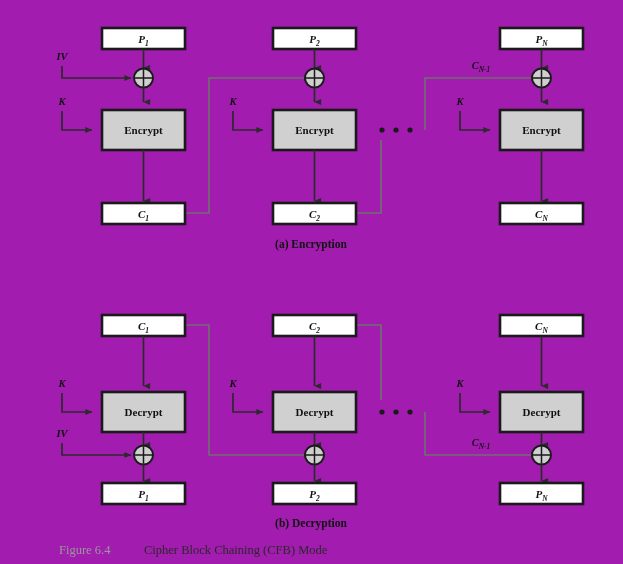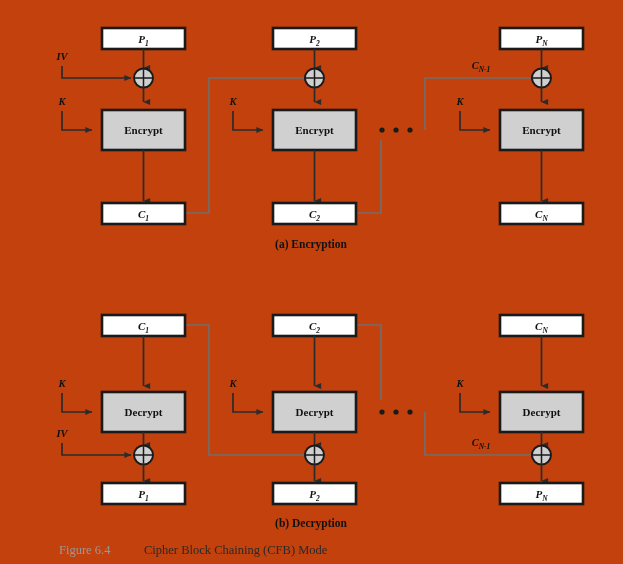--- a/index.html
+++ b/index.html
@@ -10,21 +10,21 @@
   body {
     width: 623px;
     height: 564px;
     font-family: "Liberation Serif", "DejaVu Serif", serif;
     overflow: hidden;
   }
   #figure-root {
     position: relative;
     width: 623px;
     height: 564px;
-    background: #c2410c;
+    background: #a21caf;
   }
   svg.diagram {
     position: absolute;
     top: 0;
     left: 0;
     width: 623px;
     height: 564px;
   }
   .box-outline {
     fill: #ffffff;

